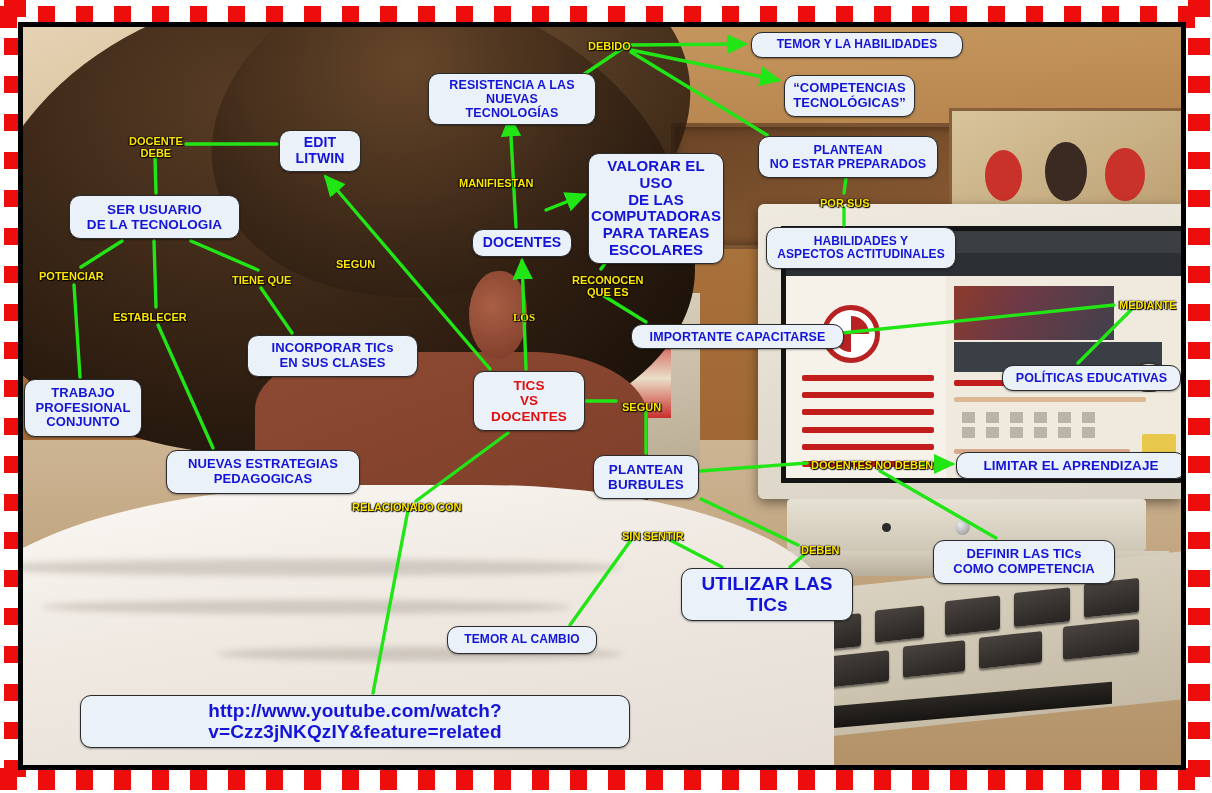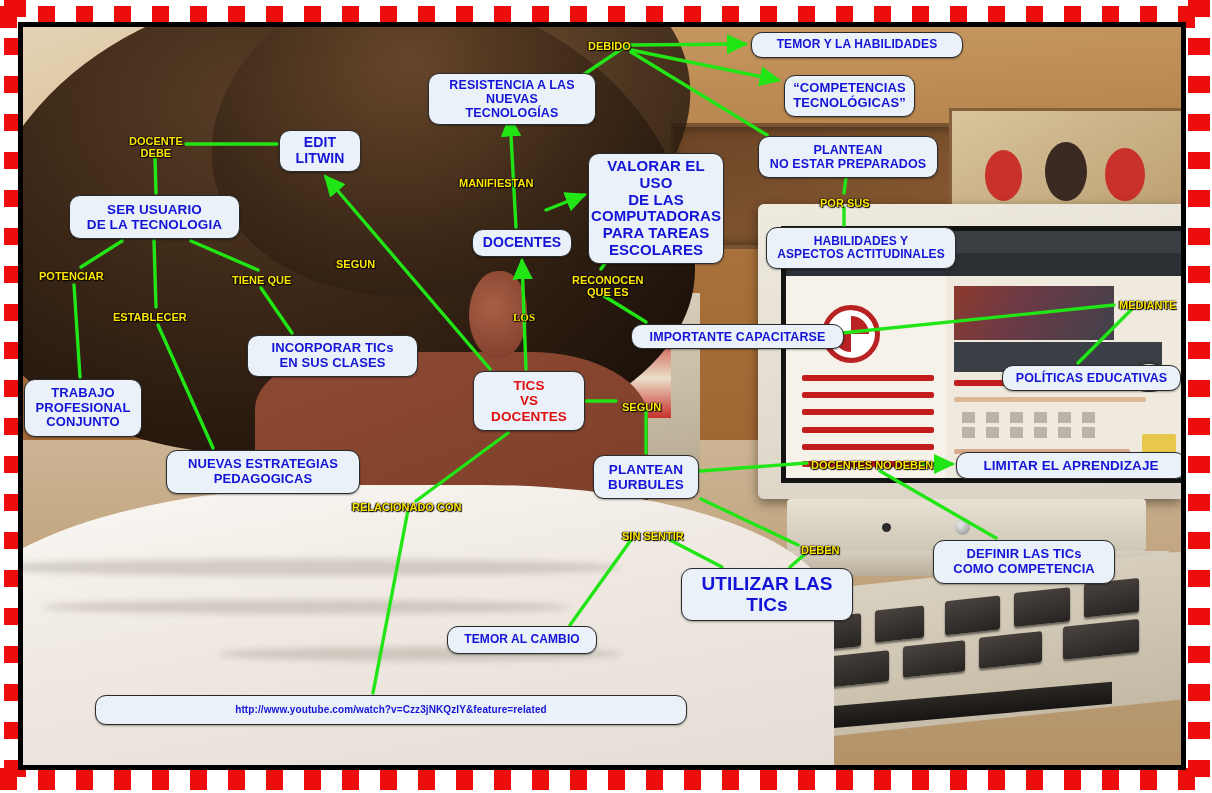--- a/index.html
+++ b/index.html
@@ -303,21 +303,21 @@
 DOCENTES</div>
           <div class="node" style="left: 143px; top: 423px; width: 194px; min-height: 44px; font-size: 13px; display: flex; align-items: center; justify-content: center;">NUEVAS ESTRATEGIAS
 PEDAGOGICAS</div>
           <div class="node" style="left: 933px; top: 425px; width: 230px; min-height: 27px; font-size: 13.5px; display: flex; align-items: center; justify-content: center;">LIMITAR EL APRENDIZAJE</div>
           <div class="node" style="left: 570px; top: 428px; width: 106px; min-height: 44px; font-size: 13.5px; display: flex; align-items: center; justify-content: center;">PLANTEAN
 BURBULES</div>
           <div class="node" style="left: 910px; top: 513px; width: 182px; min-height: 44px; font-size: 13px; display: flex; align-items: center; justify-content: center;">DEFINIR LAS TICs
 COMO COMPETENCIA</div>
           <div class="node" style="left: 658px; top: 541px; width: 172px; min-height: 27px; font-size: 19px; display: flex; align-items: center; justify-content: center;">UTILIZAR LAS TICs</div>
           <div class="node" style="left: 424px; top: 599px; width: 150px; min-height: 28px; font-size: 12px; display: flex; align-items: center; justify-content: center;">TEMOR AL CAMBIO</div>
-          <div class="node" style="left: 72px; top: 668px; width: 592px; min-height: 30px; font-size: 10px; display: flex; align-items: center; justify-content: center;">http://www.youtube.com/watch?v=Czz3jNKQzIY&amp;feature=related</div>
+          <div class="node" style="left: 57px; top: 668px; width: 550px; min-height: 30px; font-size: 19px; display: flex; align-items: center; justify-content: center;">http://www.youtube.com/watch?v=Czz3jNKQzIY&amp;feature=related</div>
         </div>
       <div id="lbllayer">
           <div class="lbl" style="left: 565px; top: 13px;">DEBIDO</div>
           <div class="lbl" style="left: 436px; top: 150px;">MANIFIESTAN</div>
           <div class="lbl" style="left: 106px; top: 108px;">DOCENTE
 DEBE</div>
           <div class="lbl" style="left: 797px; top: 170px;">POR SUS</div>
           <div class="lbl" style="left: 313px; top: 231px;">SEGUN</div>
           <div class="lbl" style="left: 209px; top: 247px;">TIENE QUE</div>
           <div class="lbl" style="left: 16px; top: 243px;">POTENCIAR</div>

